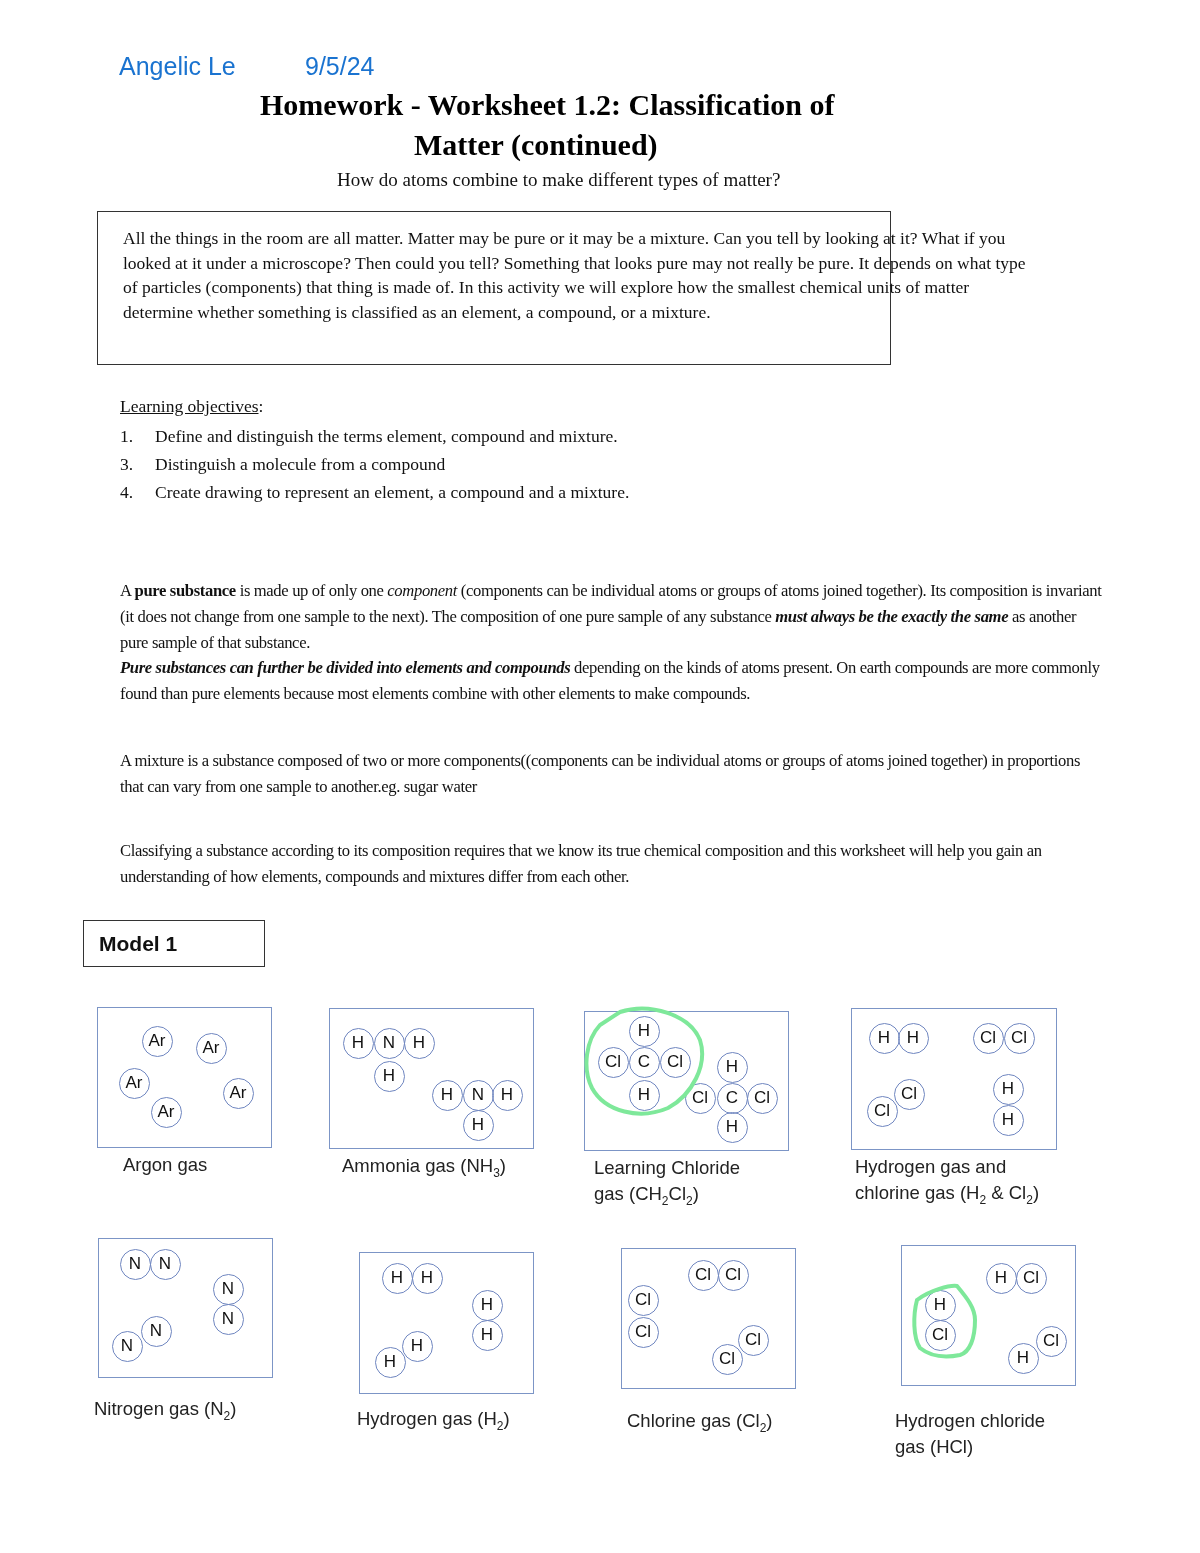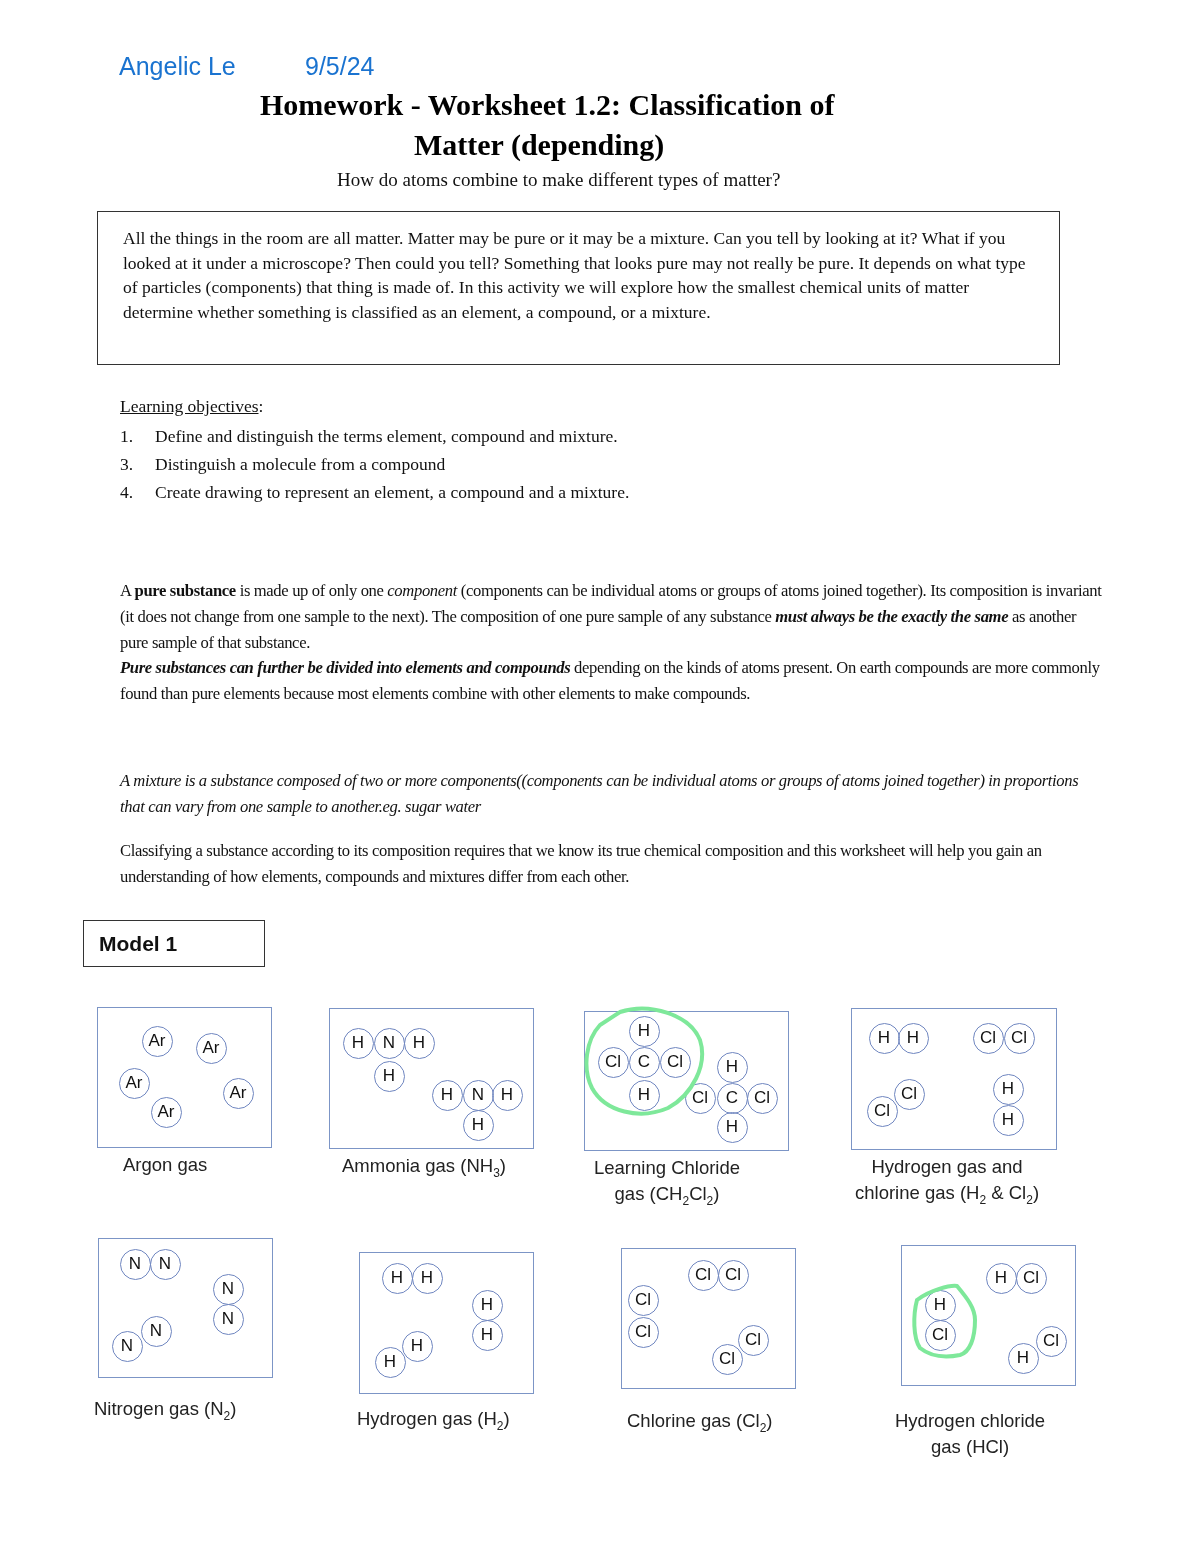--- a/index.html
+++ b/index.html
@@ -11,55 +11,55 @@
   .intro-box { border: 1.5px solid #333; box-sizing: border-box; }
   .intro-text { font-size: 17.5px; line-height: 24.6px; }
   .obj-heading { font-size: 17.5px; text-decoration: underline; }
   .obj-list { list-style: none; margin: 0; padding: 0; }
   .obj-list li { font-size: 17.5px; height: 28px; line-height: 28px; white-space: nowrap; }
   .obj-num { display: inline-block; width: 35px; }
   .para { font-size: 16.6px; line-height: 25.8px; letter-spacing: -0.35px; }
   .model-box { border: 1.5px solid #333; box-sizing: border-box; font-family: "Liberation Sans", sans-serif; font-weight: bold; font-size: 21px; padding: 11px 0 0 15px; }
   .panel { border: 1.5px solid #7c95c6; box-sizing: border-box; }
   .atom { position: absolute; border: 1.4px solid #6f86c0; border-radius: 50%; box-sizing: border-box; background: transparent; display: flex; align-items: center; justify-content: center; font-family: "Liberation Sans", sans-serif; font-size: 17px; color: #111; }
-  .caption { font-family: "Liberation Sans", sans-serif; font-size: 18.5px; line-height: 26px; color: #222; white-space: nowrap; text-align: center; }
+  .caption { font-family: "Liberation Sans", sans-serif; font-size: 18.5px; line-height: 26px; color: #222; white-space: nowrap; }
   .caption sub { font-size: 12px; }
   .highlight { position: absolute; pointer-events: none; }
 </style>
 </head>
 <body>
 
 <div class="abs handwritten" style="left:119px; top:52px;">Angelic Le</div>
 <div class="abs handwritten" style="left:305px; top:52px;">9/5/24</div>
 
 <div class="abs title" style="left:260px; top:88px;">Homework - Worksheet 1.2: Classification of</div>
-<div class="abs title" style="left:414px; top:128px;">Matter (depending)</div>
+<div class="abs title" style="left:414px; top:128px;">Matter (continued)</div>
 <div class="abs subtitle" style="left:337px; top:169px;">How do atoms combine to make different types of matter?</div>
 
-<div class="abs intro-box" style="left:97px; top:211px; width:963px; height:154px;text-decoration:underline;">
+<div class="abs intro-box" style="left:97px; top:211px; width:794px; height:154px;text-decoration:underline;">
   <div class="intro-text" style="position:absolute; left:25px; top:14px; width:905px;">All the things in the room are all matter. Matter may be pure or it may be a mixture. Can you tell by looking at it? What if you looked at it under a microscope? Then could you tell? Something that looks pure may not really be pure. It depends on what type of particles (components) that thing is made of. In this activity we will explore how the smallest chemical units of matter determine whether something is classified as an element, a compound, or a mixture.</div>
 </div>
 
 <div class="abs" style="left:120px; top:394px; width:900px;">
   <div style="font-size:17.5px; height:28px; line-height:24px;">
     <span class="obj-heading">Learning objectives</span><span>:</span>
   </div>
   <ul class="obj-list" id="obj-list">
       <li><span class="obj-num">1.</span><span>Define and distinguish the terms element, compound and mixture.</span></li>
       <li><span class="obj-num">3.</span><span>Distinguish a molecule from a compound</span></li>
       <li><span class="obj-num">4.</span><span>Create drawing to represent an element, a compound and a mixture.</span></li>
     </ul>
 </div>
 
 <div class="abs para" style="left:120px; top:578px; width:985px;">
   <span>A </span><b>pure substance</b><span> is made up of only one </span><i>component</i><span> (components can be individual atoms or groups of atoms joined together). Its composition is invariant (it does not change from one sample to the next). The composition of one pure sample of any substance </span><b><i>must always be the exactly the same</i></b><span> as another pure sample of that substance.</span><br>
   <b><i>Pure substances can further be divided into elements and compounds</i></b><span> depending on the kinds of atoms present. On earth compounds are more commonly found than pure elements because most elements combine with other elements to make compounds.</span>
 </div>
 
-<div class="abs para" style="left:120px; top:768px; width:975px;font-style:italic;">A mixture is a substance composed of two or more components((components can be individual atoms or groups of atoms joined together) in proportions that can vary from one sample to another.eg. sugar water</div>
+<div class="abs para" style="left:120px; top:748px; width:975px;">A mixture is a substance composed of two or more components((components can be individual atoms or groups of atoms joined together) in proportions that can vary from one sample to another.eg. sugar water</div>
 
 <div class="abs para" style="left:120px; top:838px; width:990px;">Classifying a substance according to its composition requires that we know its true chemical composition and this worksheet will help you gain an understanding of how elements, compounds and mixtures differ from each other.</div>
 
 <div class="abs model-box" style="left:83px; top:920px; width:182px; height:47px;">Model 1</div>
 
 <div id="panels">
     <div class="abs panel" style="left: 97px; top: 1007px; width: 175px; height: 141px;"></div>
     <div class="atom" style="left: 141.5px; top: 1025.5px; width: 31px; height: 31px;">Ar</div>
     <div class="atom" style="left: 195.5px; top: 1032.5px; width: 31px; height: 31px;">Ar</div>
     <div class="atom" style="left: 118.5px; top: 1067.5px; width: 31px; height: 31px;">Ar</div>

